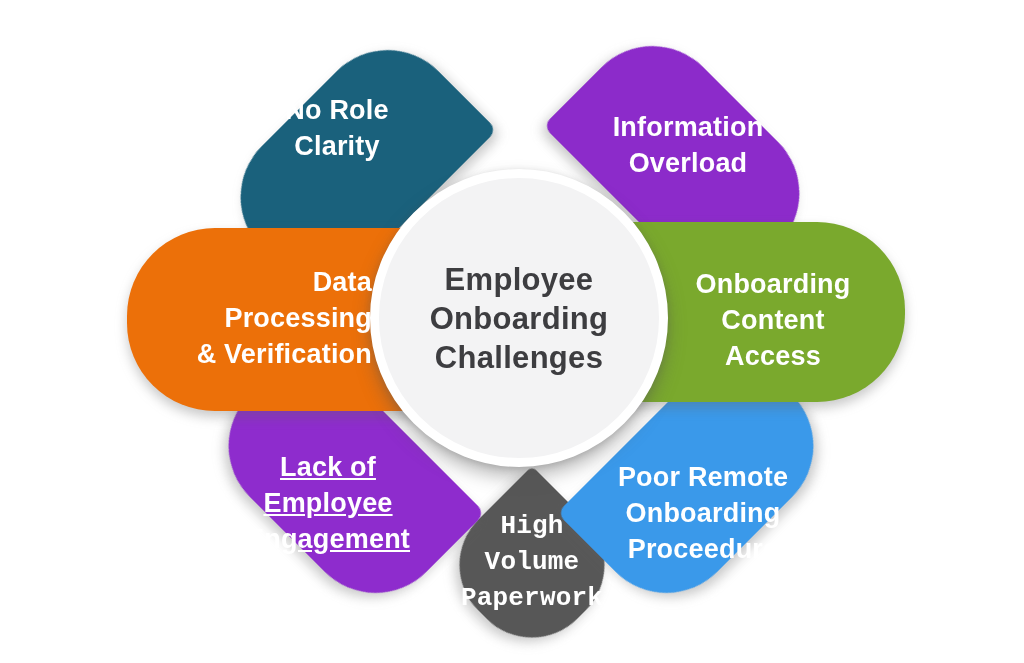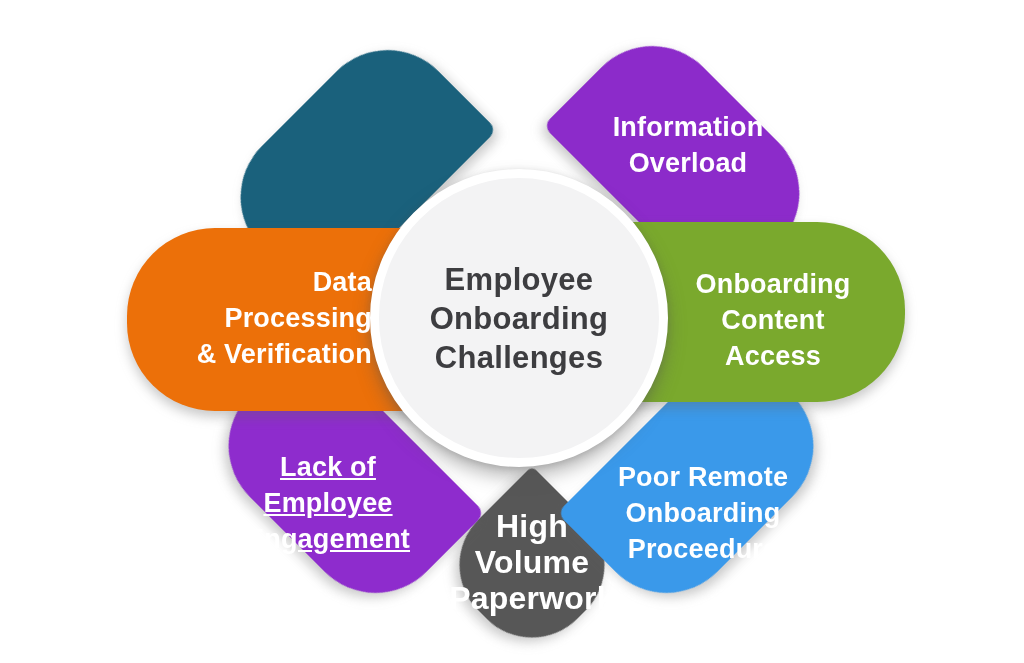--- a/index.html
+++ b/index.html
@@ -96,21 +96,21 @@
     font-weight: 700;
     letter-spacing: 0.2px;
     text-align: center;
     white-space: pre-line;
   }
   #label-top-left      { left: 227px; top:  92px; width: 220px; }
   #label-top-right     { left: 563px; top: 109px; width: 250px; }
   #label-left          { left: 132px; top: 264px; width: 240px; text-align: right; }
   #label-right         { left: 653px; top: 266px; width: 240px; }
   #label-bottom-left   { left: 208px; top: 449px; width: 240px; text-decoration: underline; }
-  #label-bottom-center { left: 432px; top: 508px; width: 200px; font-size: 32px; }
+  #label-bottom-center { left: 432px; top: 508px; width: 200px; font-size: 26px; font-family: Liberation Mono, monospace; }
   #label-bottom-right  { left: 571px; top: 459px; width: 264px; }
 </style>
 </head>
 <body>
 
 <div id="canvas" style="background-color: rgb(255, 255, 255);">
 
   <div class="shape" id="petal-top-left" style="background-color: rgb(26, 97, 124);"></div>
   <div class="shape" id="petal-top-right" style="background-color: rgb(140, 43, 202);"></div>
   <div class="shape" id="bar-left" style="background-color: rgb(236, 112, 9);"></div>
@@ -118,20 +118,22 @@
   <div class="shape" id="petal-bottom-left" style="background-color: rgb(142, 44, 205);"></div>
   <div class="shape" id="petal-bottom-center" style="background-color: rgb(87, 87, 87);"></div>
   <div class="shape" id="petal-bottom-right" style="background-color: rgb(58, 153, 234);"></div>
 
   <div id="center-circle" style="background-color: rgb(243, 243, 244);">
     <div id="center-title" style="color: rgb(61, 61, 64);">Employee
 Onboarding
 Challenges</div>
   </div>
 
+  <div class="petal-label" id="label-top-left">No Role
+Clarity</div>
   <div class="petal-label" id="label-top-right">Information
 Overload</div>
   <div class="petal-label" id="label-left">Data
 Processing
 &amp; Verification</div>
   <div class="petal-label" id="label-right">Onboarding
 Content
 Access</div>
   <div class="petal-label" id="label-bottom-left">Lack of
 Employee

